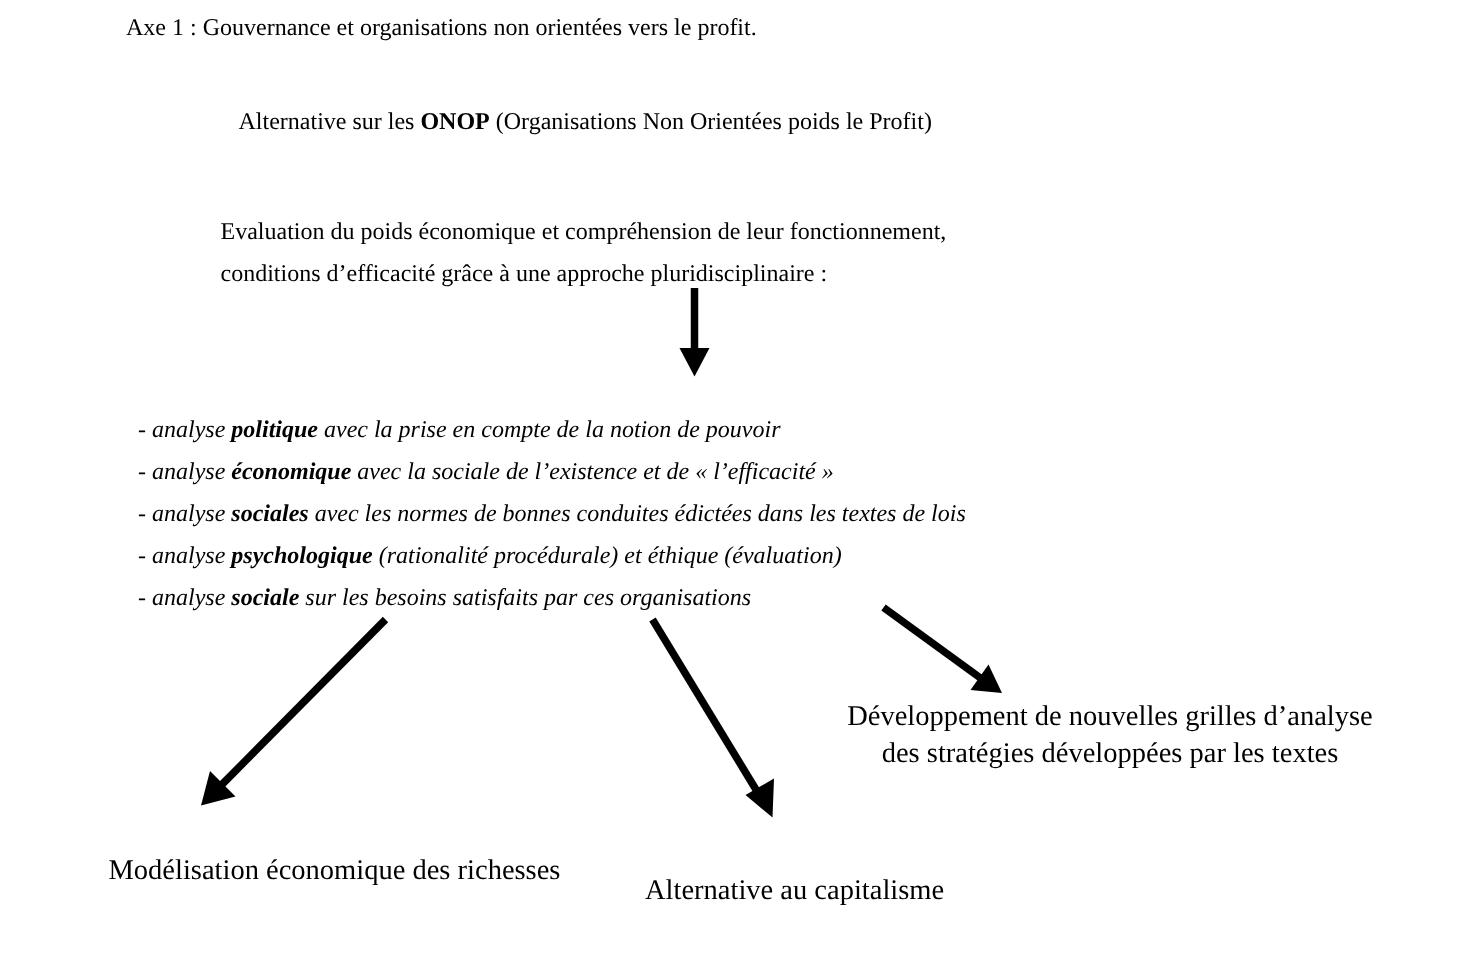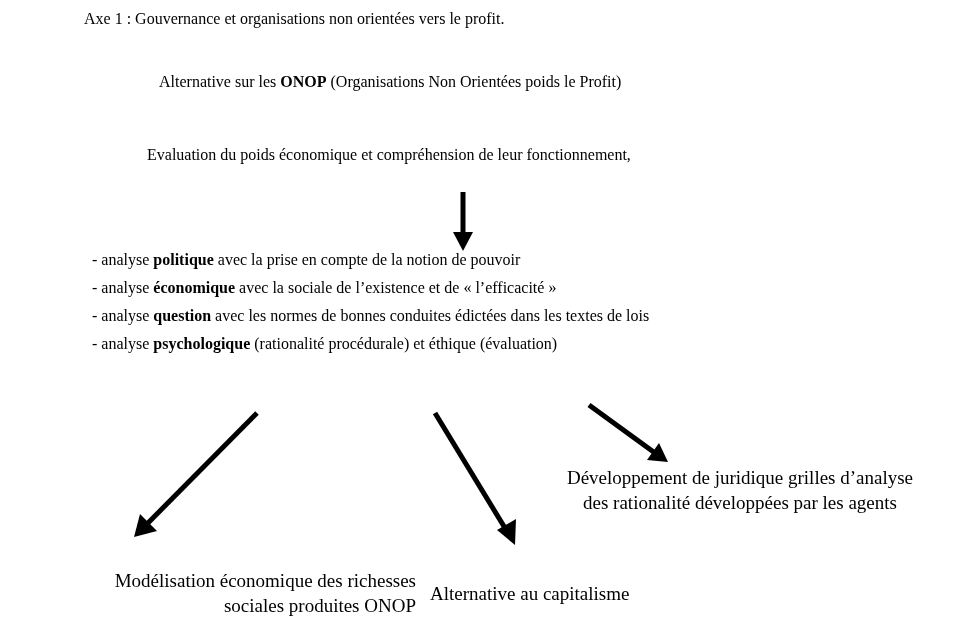--- a/index.html
+++ b/index.html
@@ -2,38 +2,39 @@
 <html><head>
 <meta charset="utf-8">
 <style>
   html, body { margin: 0; padding: 0; background: #ffffff; }
   body { width: 979px; height: 635px; position: relative; overflow: hidden;
          font-family: "Liberation Serif", "DejaVu Serif", serif; color: #000; }
   .t { position: absolute; white-space: nowrap; font-size: 16px; line-height: 22px; }
   .title { left: 84px; top: 8px; }
   .sub { left: 159px; top: 71px; }
   .desc { left: 147px; top: 121px; line-height: 28px; margin-top: 20px; }
-  .list { left: 92px; top: 246px; line-height: 28px; }
+  .list { left: 92px; top: 273px; line-height: 28px; font-style: italic; }
   .list div { white-space: nowrap; }
   .out { position: absolute; font-size: 19px; line-height: 25px; text-align: center; white-space: nowrap; }
-  .out-model { left: 30px; top: 568px; width: 386px; text-align: right; }
+  .out-model { left: 30px; top: 568px; width: 386px; }
   .out-alt { left: 430px; top: 581px; text-align: center; }
   .out-dev { left: 520px; top: 465px; width: 440px; }
   svg.arrows { position: absolute; left: 0; top: 0; }
   b { font-weight: bold; }
 </style>
 </head>
 <body>
 
 <div class="t title">Axe 1 : Gouvernance et organisations non orientées vers le profit.</div>
 
 <div class="t sub"><span>Alternative sur les </span><b>ONOP</b><span> (Organisations Non Orientées poids le Profit)</span></div>
 
 <div class="t desc">
   <div>Evaluation du poids économique et compréhension de leur fonctionnement,</div>
+  <div>conditions d’efficacité grâce à une approche pluridisciplinaire :</div>
 </div>
 
 <svg class="arrows" width="979" height="635" viewBox="0 0 979 635">
   <defs>
     <marker id="head" markerWidth="5" markerHeight="5" refX="2.4" refY="2.5" orient="auto" markerUnits="strokeWidth">
       <path d="M0,0.4 L3.2,2.5 L0,4.6 Z" fill="#000"></path>
     </marker>
   </defs>
   <g>
     <line x1="463" y1="192" x2="463" y2="240" stroke="#000" stroke-width="5"></line>
@@ -49,29 +50,29 @@
   </g>
   <g>
     <line x1="589" y1="405" x2="655" y2="453" stroke="#000" stroke-width="5"></line>
     <polygon points="668,462 647,460 659,443" fill="#000"></polygon>
   </g>
 </svg>
 
 <div class="t list">
   <div><span>- analyse </span><b>politique</b><span> avec la prise en compte de la notion de pouvoir</span></div>
   <div><span>- analyse </span><b>économique</b><span> avec la sociale de l’existence et de « l’efficacité »</span></div>
-  <div><span>- analyse </span><b>question</b><span> avec les normes de bonnes conduites édictées dans les textes de lois</span></div>
+  <div><span>- analyse </span><b>sociales</b><span> avec les normes de bonnes conduites édictées dans les textes de lois</span></div>
   <div><span>- analyse </span><b>psychologique</b><span> (rationalité procédurale) et éthique (évaluation)</span></div>
+  <div><span>- analyse </span><b>sociale</b><span> sur les besoins satisfaits par ces organisations</span></div>
 </div>
 
 <div class="out out-dev">
-  <div>Développement de juridique grilles d’analyse</div>
-  <div>des rationalité développées par les agents</div>
+  <div>Développement de nouvelles grilles d’analyse</div>
+  <div>des stratégies développées par les textes</div>
 </div>
 
 <div class="out out-model">
   <div>Modélisation économique des richesses</div>
-  <div>sociales produites ONOP</div>
 </div>
 
 <div class="out out-alt">
   <div>Alternative au capitalisme</div>
 </div>
 
 </body></html>

